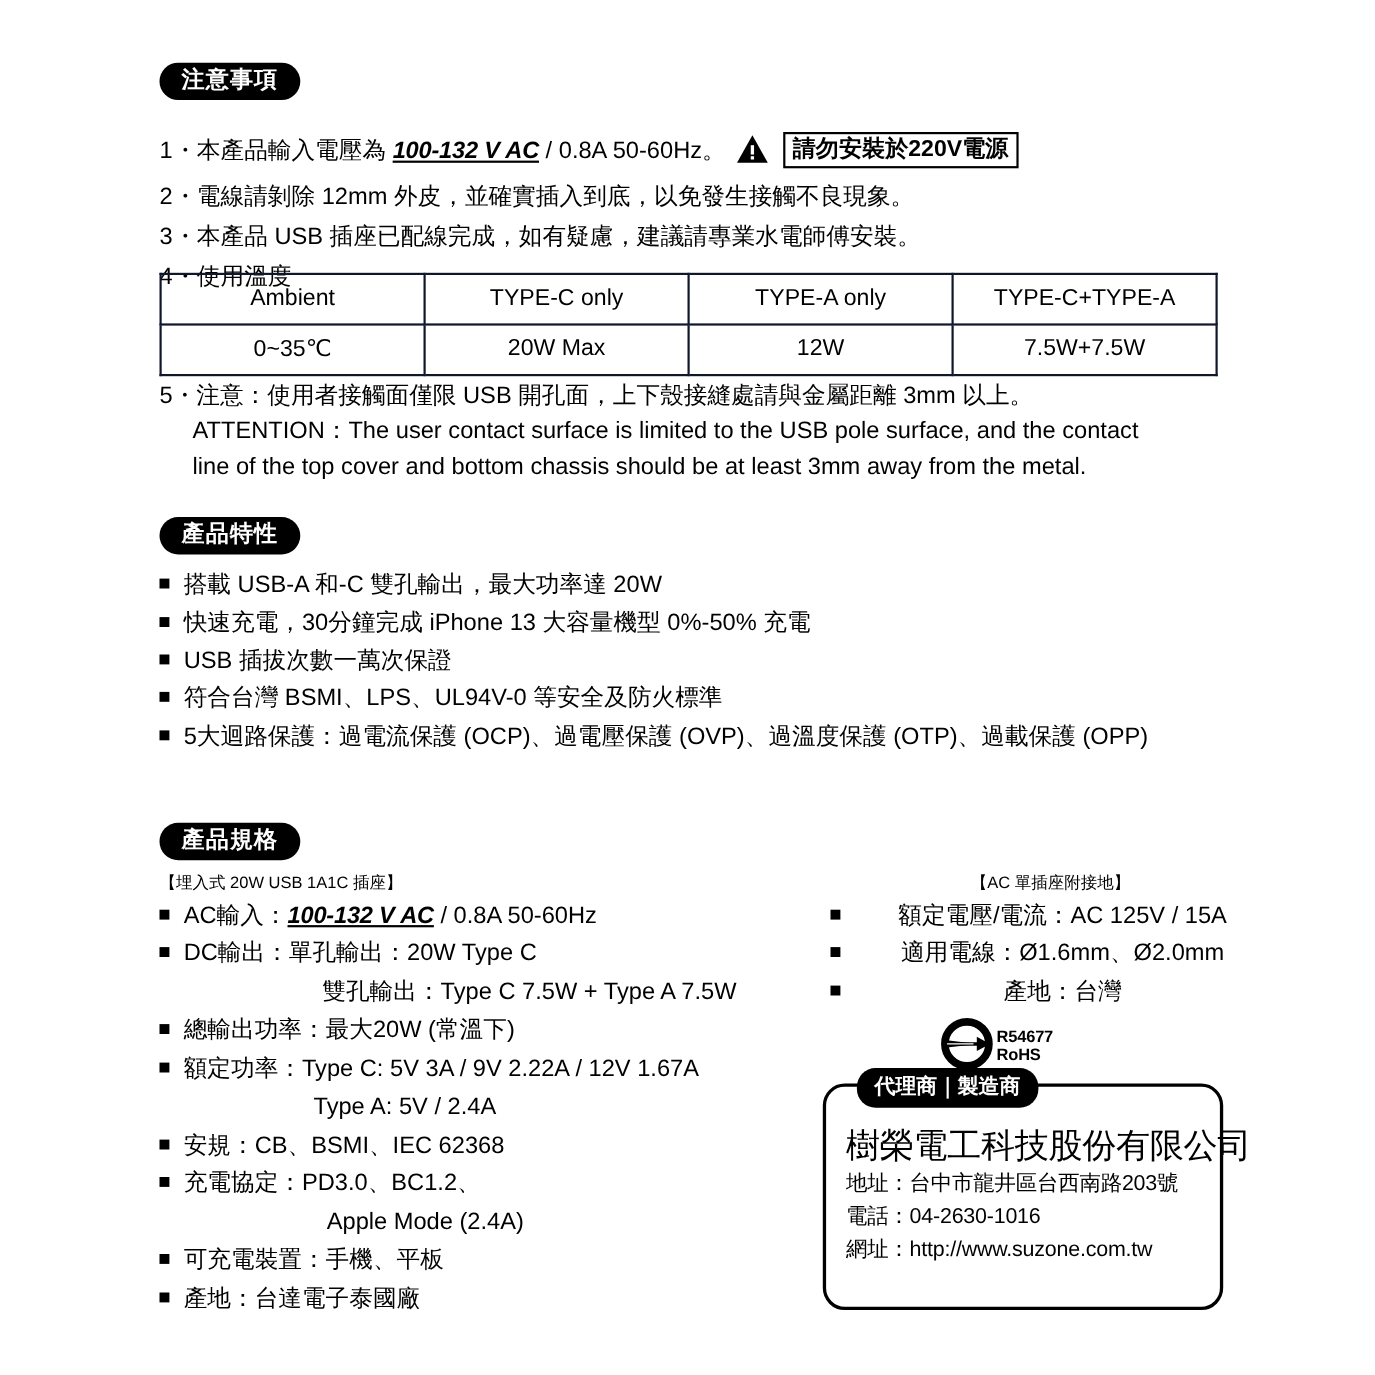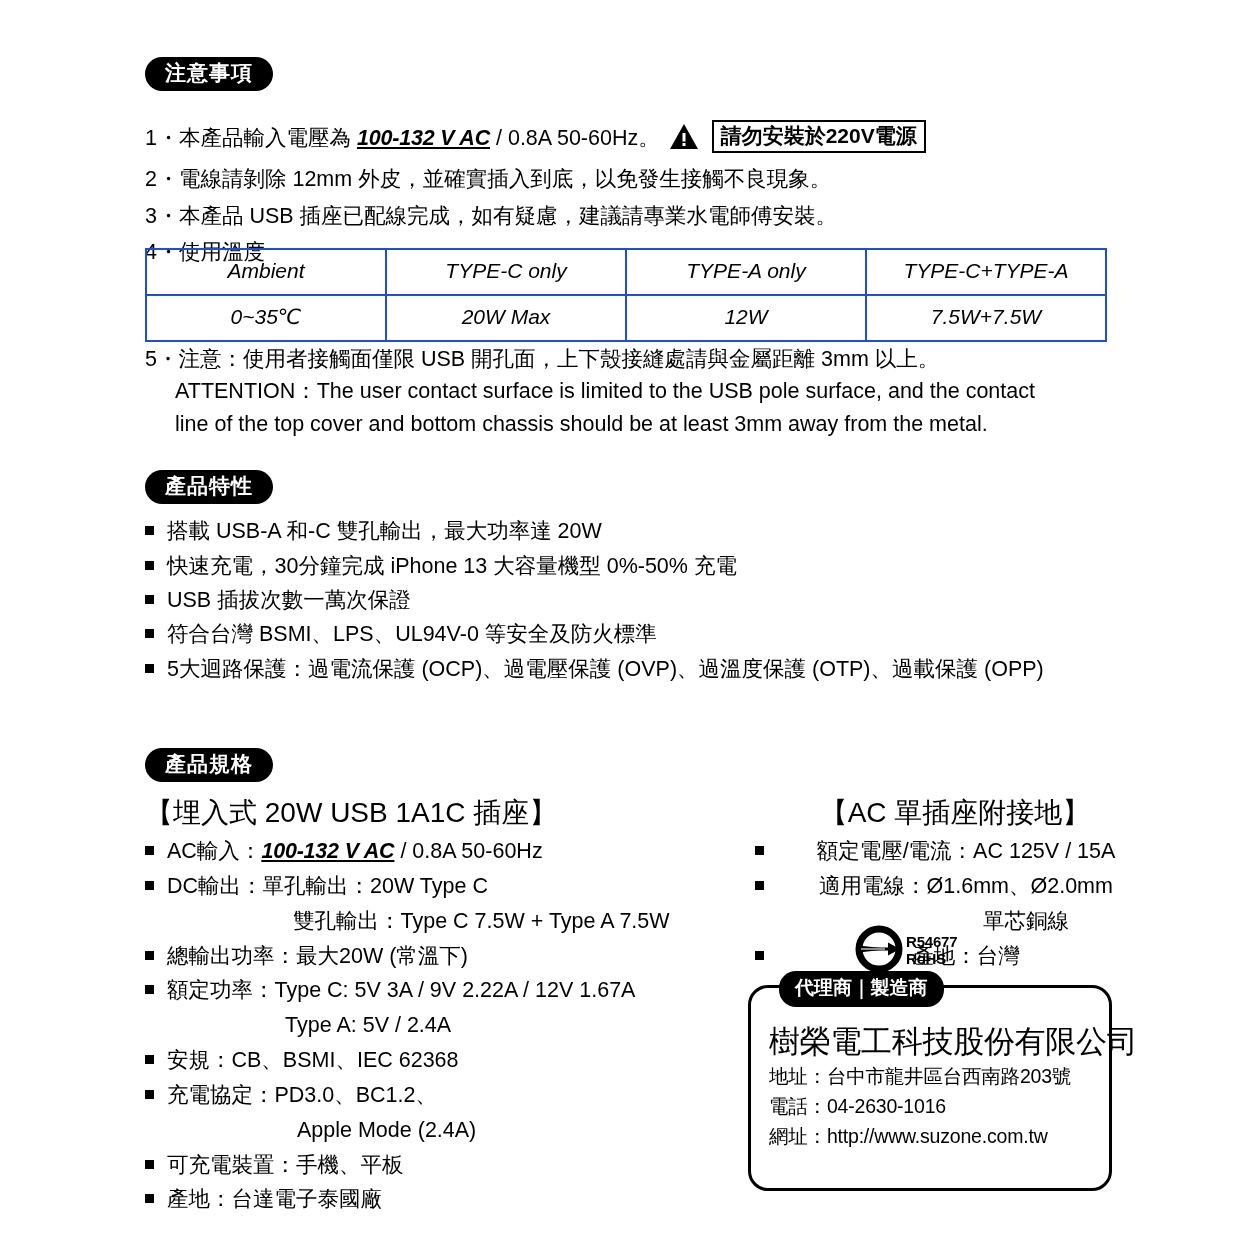--- a/index.html
+++ b/index.html
@@ -74,26 +74,25 @@
   
   .temp-table {
     position: absolute;
     left: 145px;
     top: 248px;
     width: 962px;
     border-collapse: collapse;
     table-layout: fixed;
   }
   .temp-table td {
-    border: 2px solid #1d4ed8;
+    border: 2px solid #0f172a;
     text-align: center;
     font-size: 21px;
     height: 38px;
     padding: 2px 0 4px 0;
-    font-style: italic;
   }
 
   
   .attention {
     position: absolute;
     left: 145px;
     top: 343px;
     width: 1000px;
   }
   .att-l1 { font-size: 21.5px; line-height: 1.5; white-space: nowrap; }
@@ -131,21 +130,21 @@
 
   
   .specs { position: absolute; left: 145px; top: 748px; width: 1010px; }
   .spec-cols { position: relative; margin-top: 10px; }
   .col-left {
     position: absolute; left: 0; top: 0; width: 610px;
   }
   .col-right {
     position: absolute; left: 610px; top: 0; width: 400px; text-align: center;
   }
-  .brkt { font-size: 28px; line-height: 1.5; white-space: nowrap; }
+  .brkt { font-size: 15px; line-height: 1.5; white-space: nowrap; }
   .spec-item {
     font-size: 21.5px;
     line-height: 1.62;
     white-space: nowrap;
     padding-left: 22px;
     position: relative;
   }
   .spec-item .sq {
     position: absolute;
     left: 0;
@@ -358,21 +357,20 @@
 
         <div class="spec-item">
           <span class="sq"></span>
           <span>額定電壓/電流：AC 125V / 15A</span>
         </div>
 
         <div class="spec-item">
           <span class="sq"></span>
           <span>適用電線：Ø1.6mm、Ø2.0mm</span>
         </div>
-        <div class="spec-sub ind-r">單芯銅線</div>
 
         <div class="spec-item">
           <span class="sq"></span>
           <span>產地：台灣</span>
         </div>
       </div>
 
     </div>
   </div>
 

